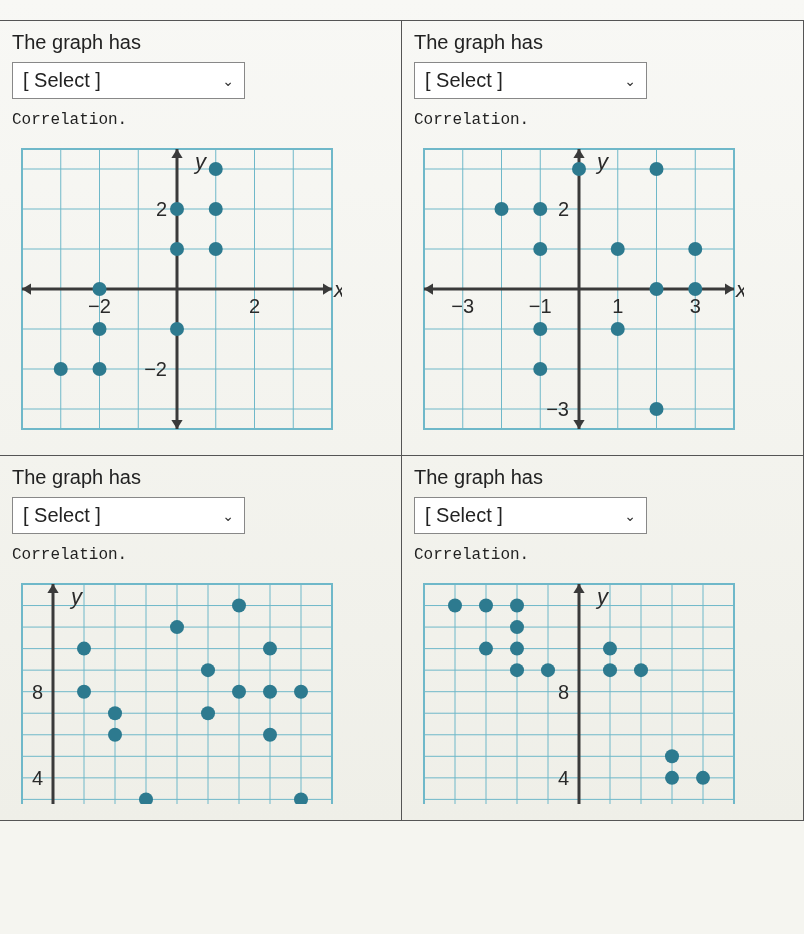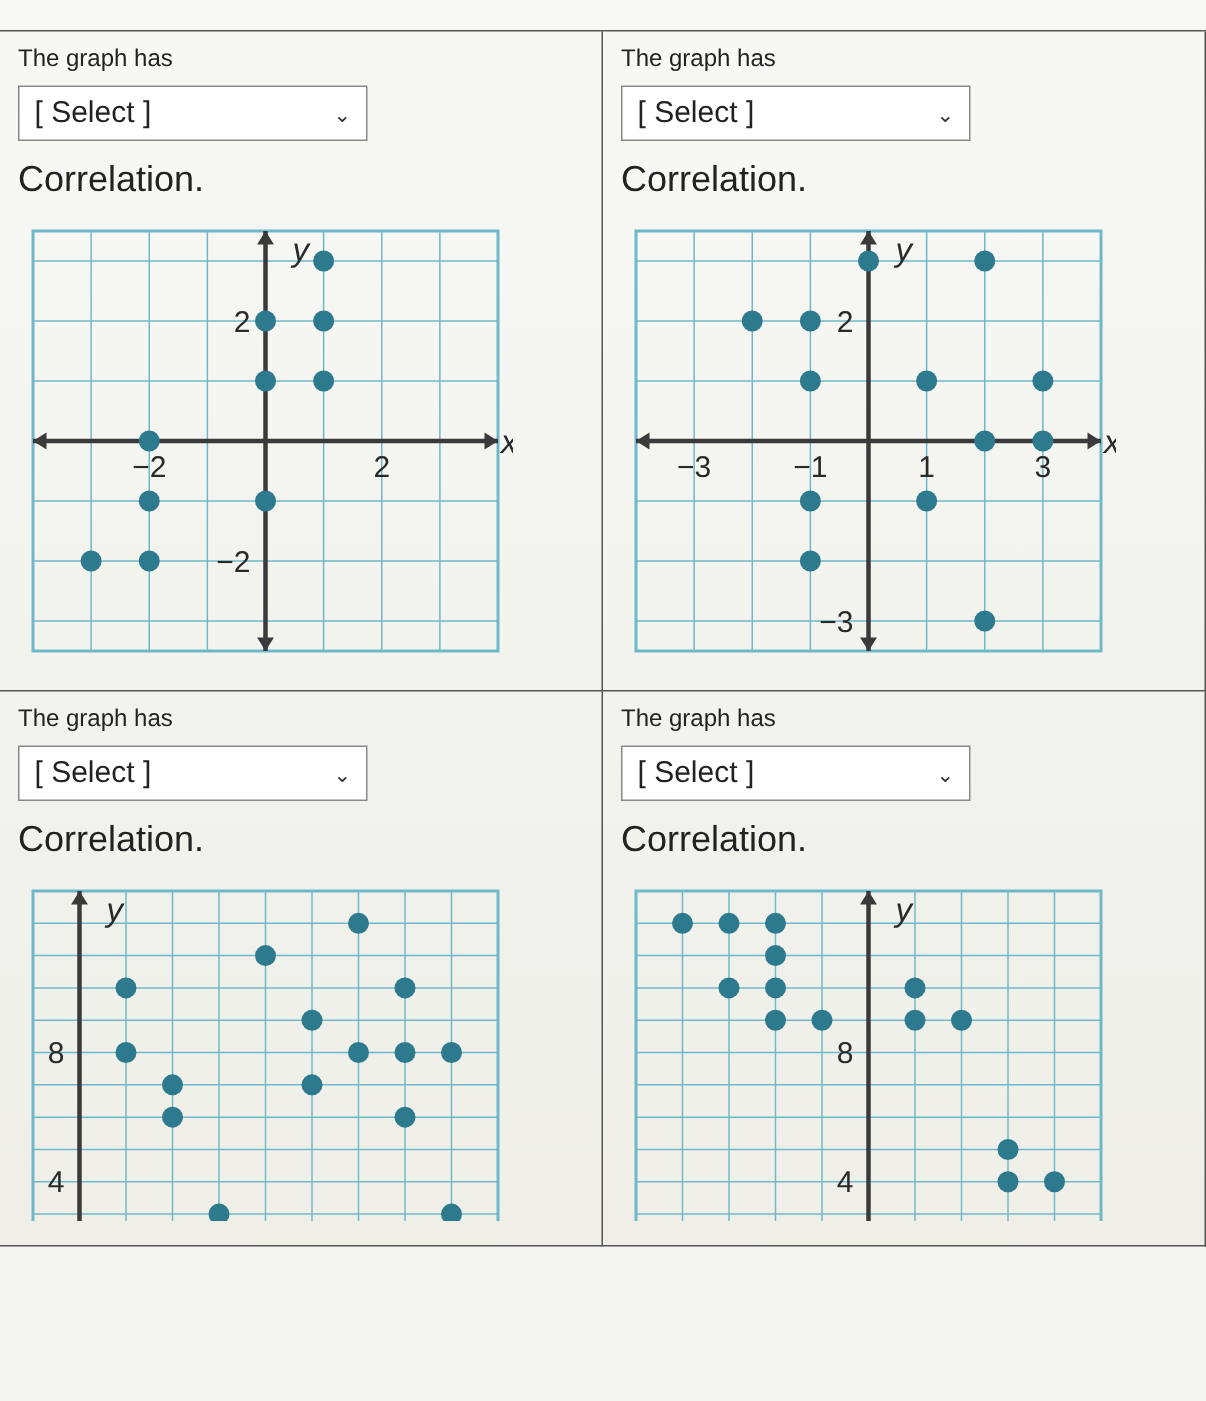--- a/index.html
+++ b/index.html
@@ -20,21 +20,21 @@
     display: grid;
     grid-template-columns: 1fr 1fr;
     border-top: 1px solid #555;
   }
   .cell {
     border-right: 1px solid #555;
     border-bottom: 1px solid #555;
     padding: 10px 12px 16px 12px;
   }
   .prompt-line {
-    font-size: 16px;
+    font-size: 20px;
     color: #222;
     margin-bottom: 8px;
   }
   .select-box {
     display: inline-flex;
     align-items: center;
     justify-content: space-between;
     border: 1px solid #888;
     background: #fff;
     padding: 6px 10px;
@@ -43,23 +43,24 @@
     width: 233px;
     margin-bottom: 12px;
     cursor: pointer;
   }
   .caret {
     font-size: 14px;
     color: #333;
     margin-left: 8px;
   }
   .corr-label {
-    font-size: 24px;
+    font-size: 16px;
     color: #222;
     margin-bottom: 10px;
+    font-family: Liberation Mono, monospace;
   }
   .chart-wrap {
     width: 330px;
     height: 300px;
   }
   .chart-wrap.partial {
     height: 230px;
     overflow: hidden;
   }
   svg { display: block; }

